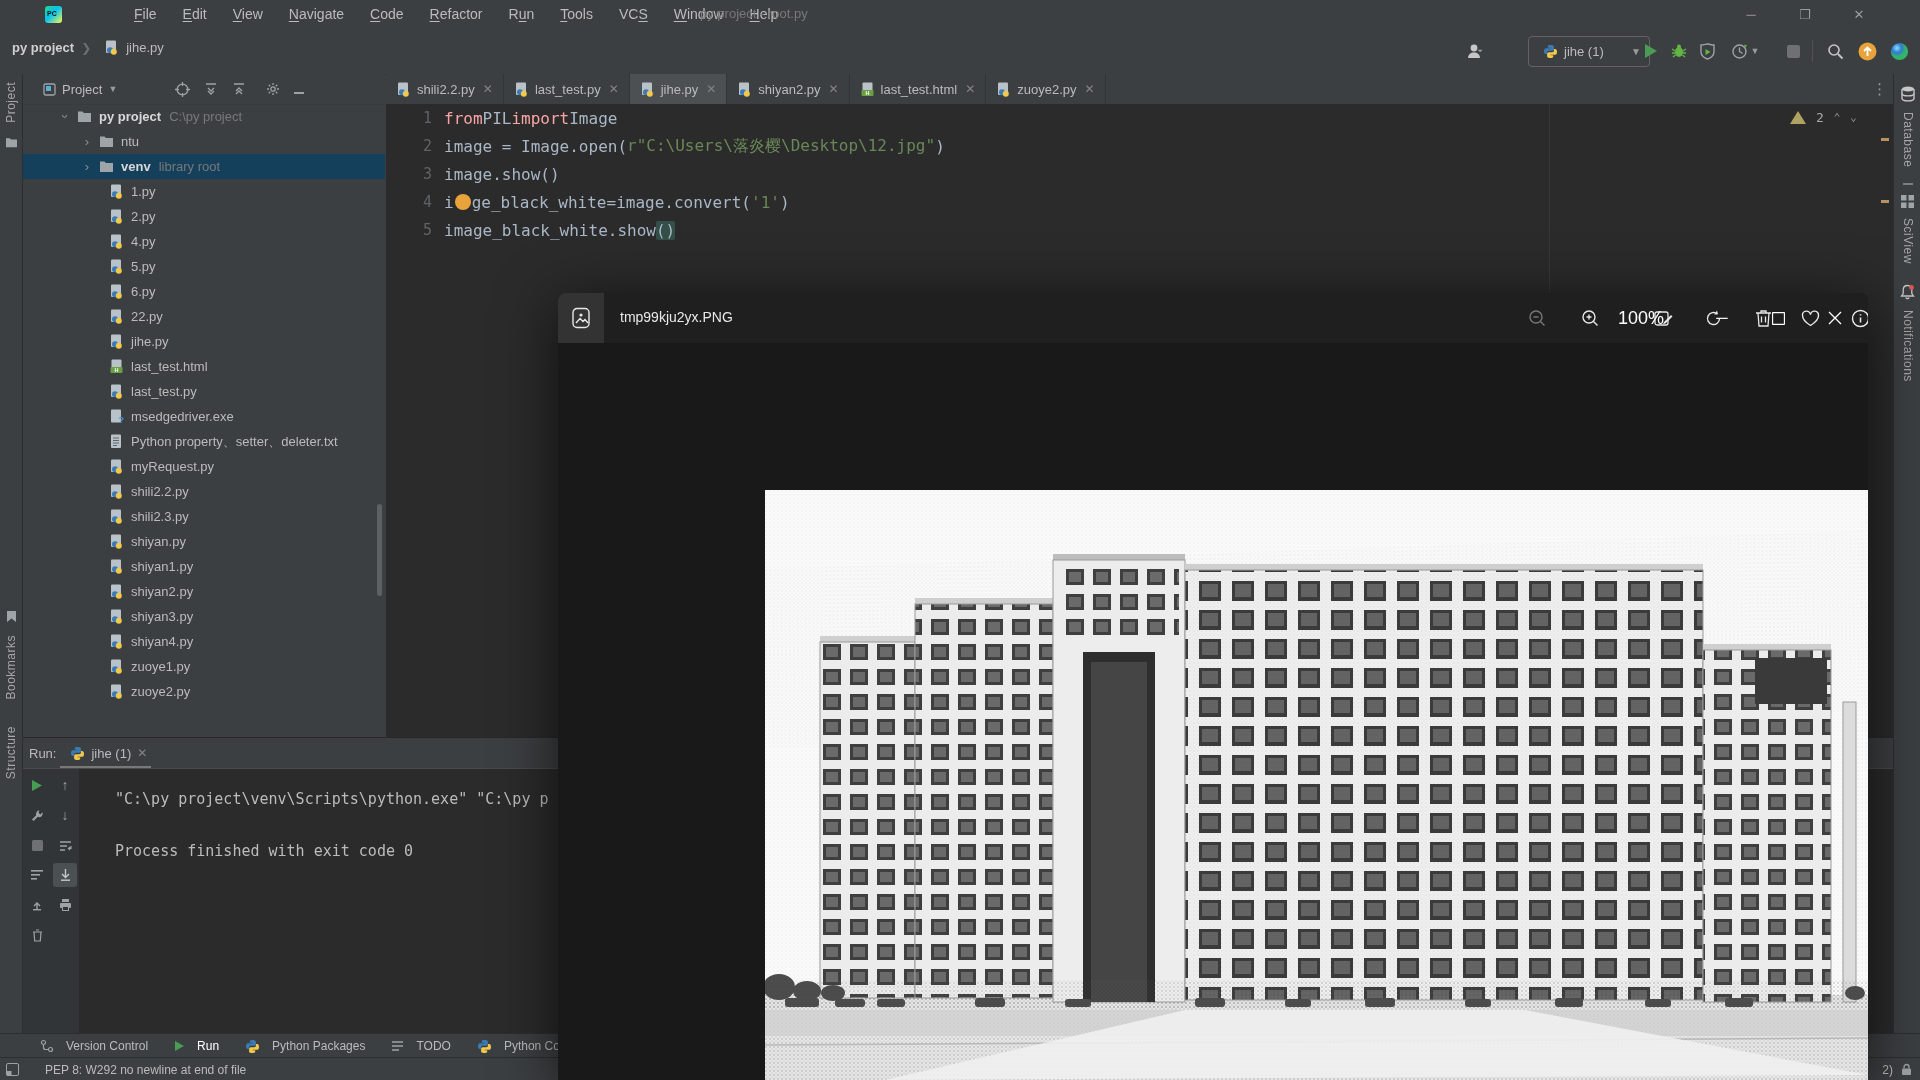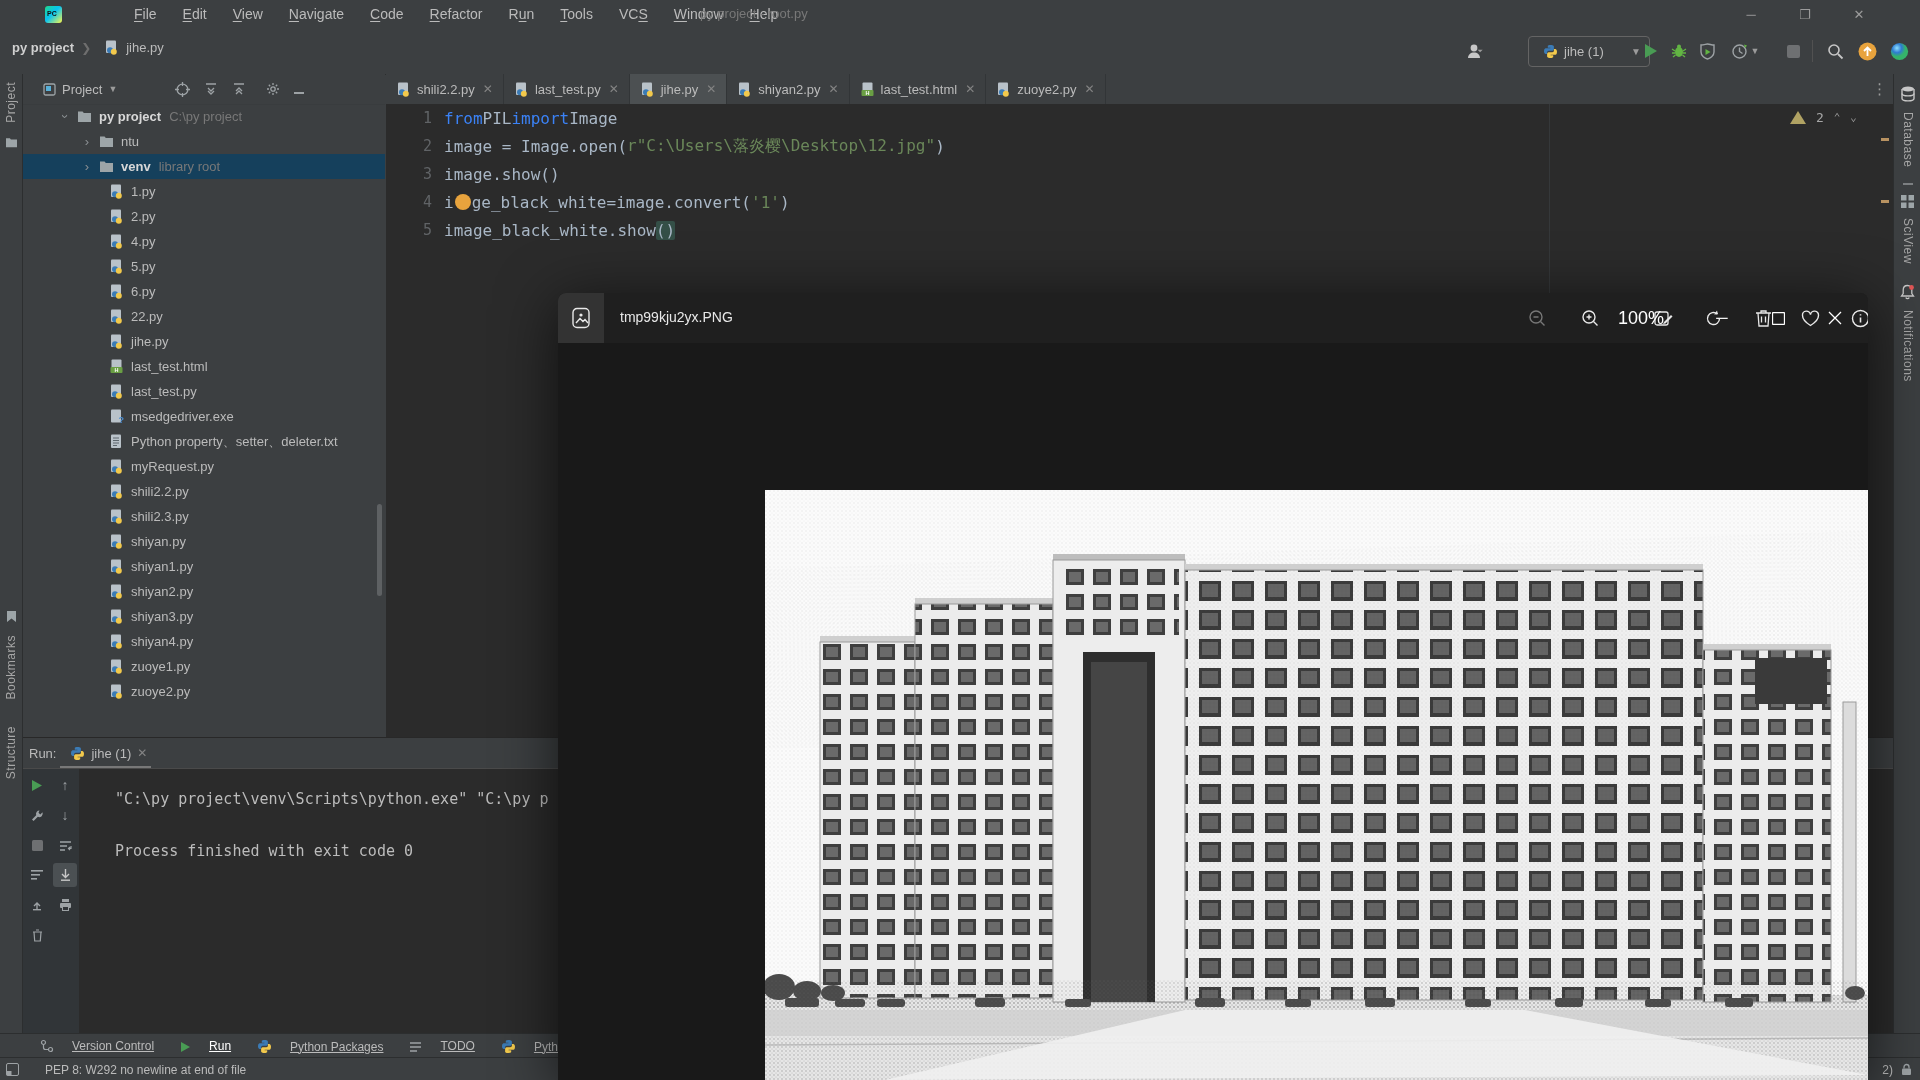--- a/index.html
+++ b/index.html
@@ -53,21 +53,21 @@
 
   
   #tabbar{left:386px;top:74px;width:1507px;height:30px;background:#3c3f41;border-bottom:1px solid #2c2e2f;display:flex;align-items:flex-end;}
   .etab{height:30px;display:flex;align-items:center;gap:6px;padding:0 10px;font-size:13px;color:#bbb;border-right:1px solid #323537;}
   .etab.active{background:#4c5052;}
   .etab .x{color:#848484;font-size:12px;margin-left:2px;}
   #tab-more{position:absolute;left:1872px;top:80px;color:#9b9b9b;font-size:15px;letter-spacing:1px;}
   #editor{left:386px;top:104px;width:1507px;height:633px;background:#2b2b2b;font-family:"DejaVu Sans Mono",monospace;font-size:16px;}
   .eline{height:28px;display:flex;align-items:center;}
   .gut{width:46px;text-align:right;color:#606366;font-size:15px;flex:0 0 46px;padding-right:12px;}
-  .tok-k{color:#3b82f6;}
+  .tok-k{color:#fca5a5;}
   .tok-d{color:#a9b7c6;}
   .tok-s{color:#6a8759;}
   .tok-hl{color:#a9b7c6;background:#344f47;border-radius:2px;}
   .dotmark{display:inline-block;width:16px;height:16px;border-radius:50%;background:#e8a33d;margin:0 1px;vertical-align:middle;}
   #guide-line{position:absolute;left:1163px;top:0;width:1px;height:633px;background:#35383a;}
   #insp-widget{position:absolute;left:1404px;top:6px;display:flex;align-items:center;gap:10px;font-size:13px;color:#a7a7a7;}
   .warn-tri{width:0;height:0;border-left:8px solid transparent;border-right:8px solid transparent;border-bottom:13px solid #b0a263;position:relative;}
   .err-tick{position:absolute;width:8px;height:3px;background:#b89261;right:4px;}
 
   
@@ -76,21 +76,21 @@
   #run-tab{display:flex;align-items:center;gap:6px;height:30px;padding:0 8px;position:relative;color:#bbb;}
   #run-tab::after{content:"";position:absolute;left:4px;right:4px;bottom:0;height:2px;background:#787878;}
   .icol{position:absolute;top:31px;width:28px;bottom:0;background:#313538;}
   #icol1{left:0;}#icol2{left:28px;border-right:1px solid #2b2b2b;}
   .cbtn{width:24px;height:24px;margin:4px auto 6px;display:flex;align-items:center;justify-content:center;color:#9da2a5;font-size:14px;border-radius:3px;}
   .cbtn.pressed{background:#4b5053;}
   #console{position:absolute;left:92px;top:48px;font-family:"DejaVu Sans Mono",monospace;font-size:15px;color:#bcbcbc;line-height:26px;white-space:pre;}
 
   
   #bottombar{left:0;top:1033px;width:1920px;height:24px;background:#3c3f41;border-top:1px solid #2c2e2f;display:flex;align-items:center;gap:26px;padding-left:40px;font-size:12px;}
-  .bitem{display:flex;align-items:flex-end;gap:18px;color:#bbb;text-decoration:underline;}
+  .bitem{display:flex;align-items:center;gap:12px;color:#bbb;}
   .bitem.active{color:#ffffff;}
   #statusbar{left:0;top:1057px;width:1920px;height:23px;background:#3c3f41;border-top:1px solid #2c2e2f;display:flex;align-items:center;font-size:12px;color:#bbbbbb;}
   #status-right{position:absolute;right:8px;top:0;height:23px;display:flex;align-items:center;gap:8px;}
 
   
   #photos{left:558px;top:293px;width:1310px;height:787px;background:#1f1f1f;border-radius:8px 8px 0 0;
           box-shadow:0 10px 60px rgba(0,0,0,.65);overflow:hidden;}
   #ph-titlebar{position:absolute;left:0;top:0;right:0;height:50px;background:#1f1f1f;}
   #ph-apptile{position:absolute;left:0;top:0;width:46px;height:50px;background:#333333;display:flex;align-items:center;justify-content:center;}
   #ph-filename{position:absolute;left:62px;top:16px;font-size:14px;color:#e8e8e8;}

